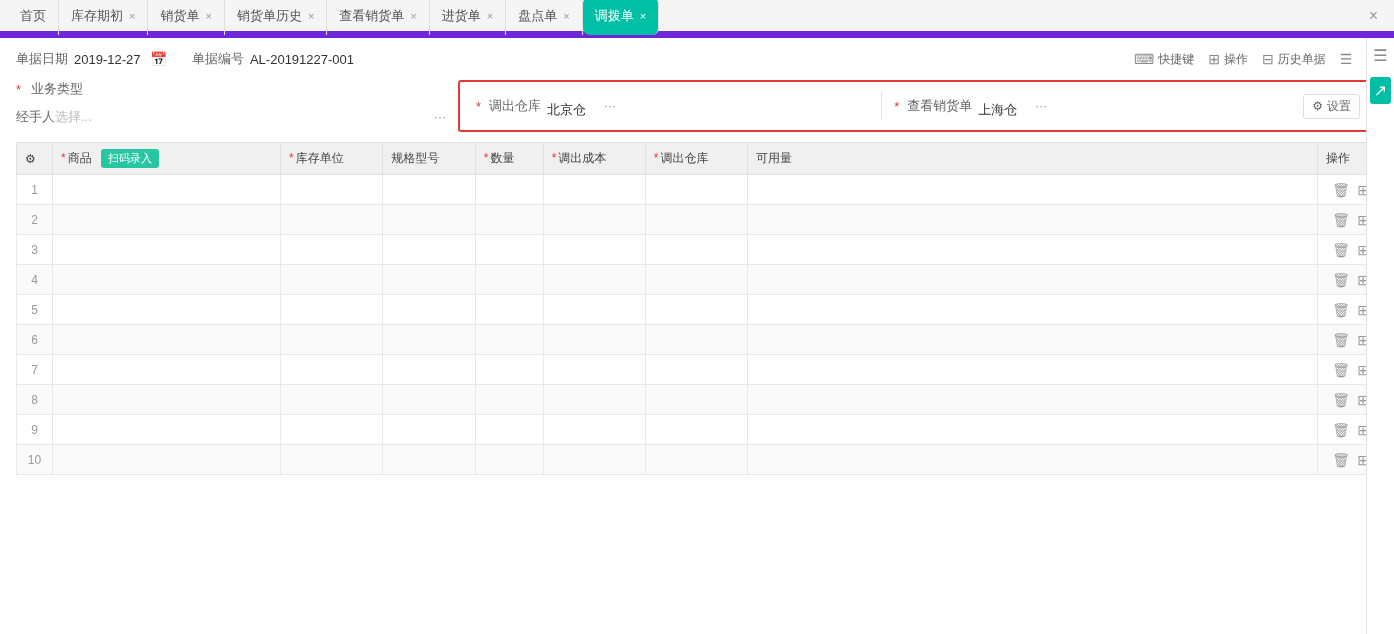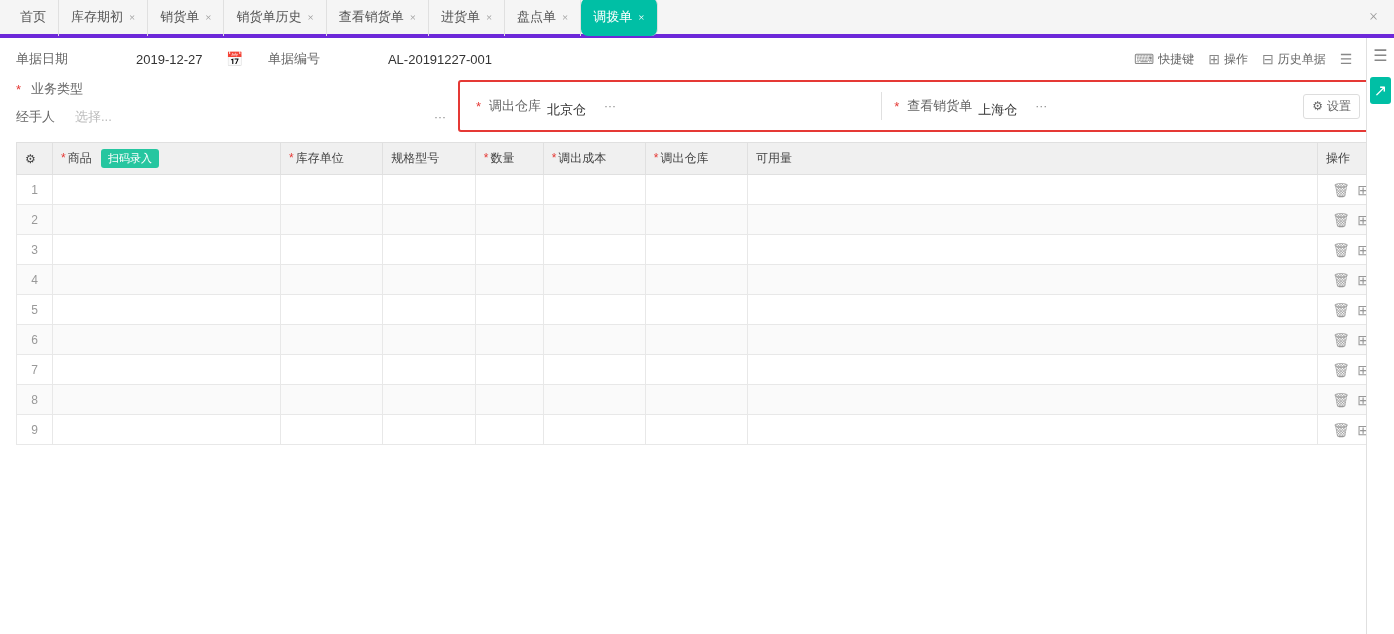--- a/index.html
+++ b/index.html
@@ -2,25 +2,24 @@
 <html><head>
   <meta charset="utf-8">
   <style>
     * { box-sizing: border-box; margin: 0; padding: 0; }
     body { font-family: 'Microsoft YaHei', Arial, sans-serif; font-size: 13px; color: #333; background: #fff; overflow: hidden; }
 
     
     .tab-bar {
       display: flex; align-items: center;
       background: #f5f5f5;
-      border-bottom: 4px solid #6d28d9;
+      border-bottom: 7px solid #6d28d9;
       height: 38px;
       padding: 0 8px;
       position: relative;
-      font-family: Liberation Serif, serif;
     }
     .tab-item {
       display: flex; align-items: center;
       padding: 0 12px;
       height: 38px;
       cursor: pointer;
       color: #555;
       font-size: 13px;
       border-right: 1px solid #e0e0e0;
       white-space: nowrap;
@@ -43,24 +42,24 @@
       background: #fff;
     }
 
     
     .form-header {
       display: flex; align-items: center;
       margin-bottom: 12px;
       gap: 24px;
     }
     .form-field-row {
-      display: flex; align-items: center; gap: 20px;
+      display: flex; align-items: center; gap: 6px;
     }
     .form-label { color: #666; font-size: 13px; }
-    .form-value { color: #333; font-size: 13px; margin-left: 48px; }
+    .form-value { color: #333; font-size: 13px; }
     .calendar-icon { color: #00bfa5; font-size: 14px; cursor: pointer; margin-left: 4px; }
     .toolbar-btn {
       display: flex; align-items: center; gap: 4px;
       color: #666; font-size: 12px; cursor: pointer;
     }
     .toolbar-btn .icon { font-size: 14px; color: #888; }
     .toolbar-btn-settings {
       display: flex; align-items: center; gap: 4px;
       background: #fff; border: 1px solid #ddd; border-radius: 3px;
       padding: 3px 8px; font-size: 12px; color: #666; cursor: pointer;
@@ -97,21 +96,21 @@
     }
     .business-select {
       display: flex; align-items: center; gap: 4px;
       border: 1px solid #e0e0e0; border-radius: 3px;
       padding: 4px 8px; min-width: 200px; cursor: pointer;
       background: #fff;
     }
     .business-select .chevron { margin-left: auto; color: #999; }
 
     .person-field {
-      display: flex; align-items: center; gap: 20px;
+      display: flex; align-items: center; gap: 0;
     }
     .person-placeholder { color: #bbb; }
 
     
     .data-table {
       width: 100%;
       border-collapse: collapse;
       font-size: 12px;
     }
     .data-table thead tr {
@@ -442,20 +441,34 @@
         <td></td>
         <td></td>
         <td></td>
         <td></td>
         <td></td>
         <td class="ops">
           <span class="op-icon">🗑</span>
           <span class="op-icon">⊞</span>
         </td>
       </tr>
+          <tr>
+        <td class="gear-cell row-num">10</td>
+        <td></td>
+        <td></td>
+        <td></td>
+        <td></td>
+        <td></td>
+        <td></td>
+        <td></td>
+        <td class="ops">
+          <span class="op-icon">🗑</span>
+          <span class="op-icon">⊞</span>
+        </td>
+      </tr>
         </tbody>
     </table>
   </div>
 </div>
 
 <div class="right-panel">
   <span class="panel-icon">☰</span>
   <span class="panel-icon active">↗</span>
 </div>
 

